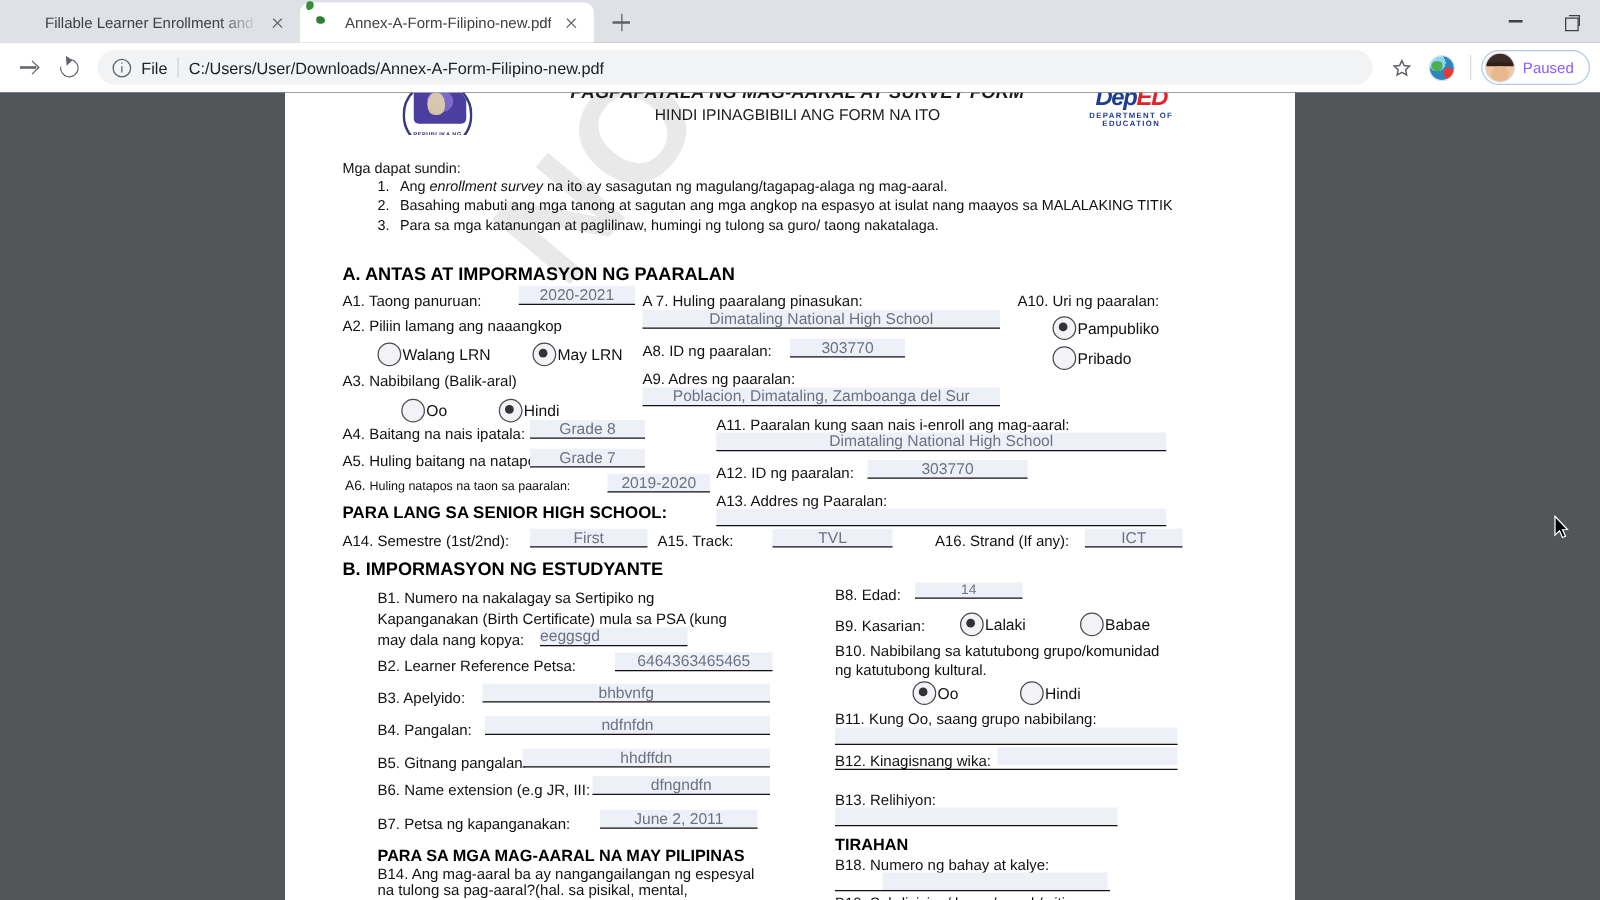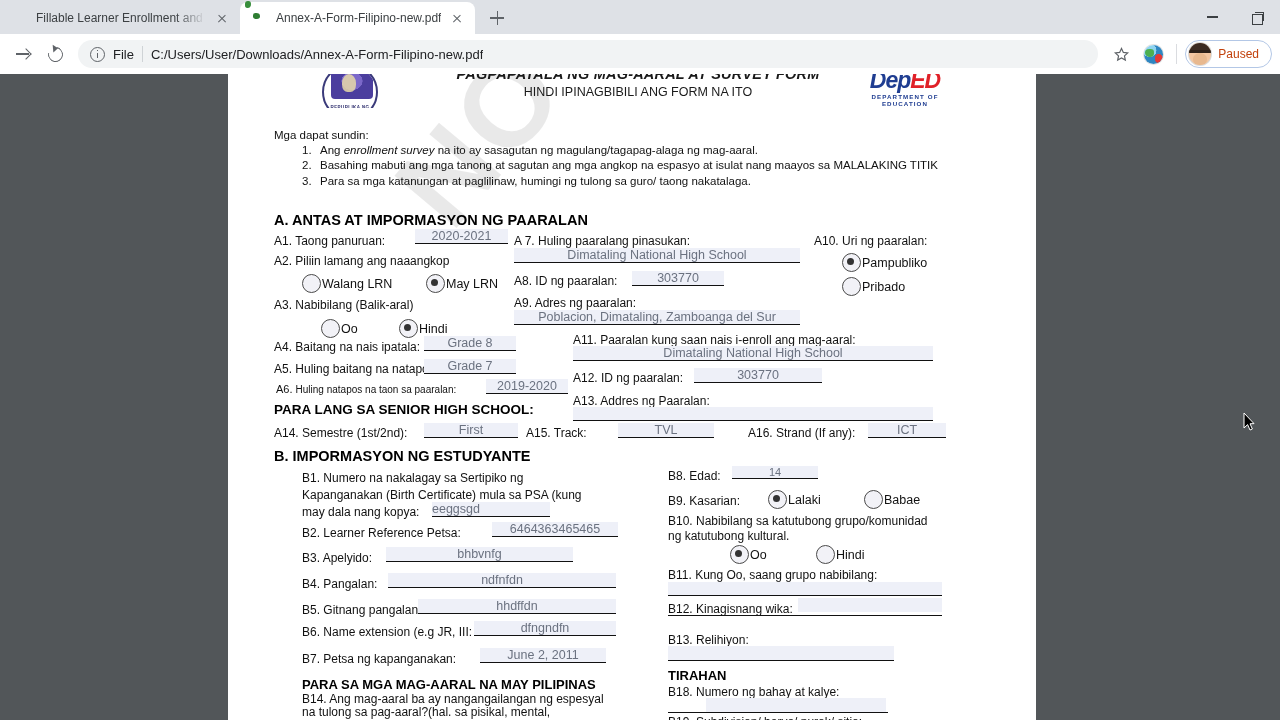--- a/index.html
+++ b/index.html
@@ -144,21 +144,21 @@
     background:#4caf50; border-radius: 50% 40% 45% 55%;
   }
   .ext-icon:after {
     content:""; position:absolute; right:0px; bottom:1px; width:8px; height:9px;
     background:#e53935; border-radius: 45% 55% 50% 50%;
   }
   .tb-sep { width:1px; height:20px; background:#dadce0; margin: 0 6px; }
   .profile-chip {
     height: 28px; border: 1px solid #b3c7e6; border-radius: 14px;
     display: flex; align-items: center; gap: 7px; padding: 0 12px 0 3px;
-    font-size: 12px; color: #c2410c; background: #fff;
+    font-size: 12px; color: #8b5cf6; background: #fff;
   }
   .avatar {
     width: 22px; height: 22px; border-radius: 50%; position: relative;
     background: #f3c7a2; overflow: hidden; box-shadow: 0 0 0 1px rgba(0,0,0,.15);
   }
   .avatar .hat {
     position:absolute; left:-1px; top:0px; width:24px; height:9px;
     background:#3b2b22; border-radius: 9px 9px 3px 3px;
   }
   .avatar .brim {
@@ -219,21 +219,21 @@
   .doc-title {
     font-size: 14.5px; font-weight: 700; font-style: italic; color: #1a1a1a;
     letter-spacing: .2px;
   }
   .doc-subtitle { font-size: 12.5px; color: #1a1a1a; margin-top: 3px; }
 
   .deped {
     position: absolute; left: 622px; top: -5px; width: 110px; text-align:center;
   }
   .deped-word {
-    font-size: 23px; font-weight: 800; font-style: italic; letter-spacing: -1px;
+    font-size: 19px; font-weight: 800; font-style: italic; letter-spacing: -1px;
     line-height: 1;
   }
   .deped-word .b { color: #1f3d91; }
   .deped-word .r { color: #e02128; }
   .deped-sub {
     font-size: 6.2px; font-weight: 700; color: #1f3d91; letter-spacing: 1.1px;
     margin-top: 1px;
   }
 
   
@@ -468,21 +468,21 @@
 
           <div class="abs nowrap" style="left:74px; top:397px;">B1. Numero na nakalagay sa Sertipiko ng</div>
           <div class="abs nowrap" style="left:74px; top:414px;">Kapanganakan (Birth Certificate) mula sa PSA (kung</div>
           <div class="abs nowrap" style="left:74px; top:431px;">may dala nang kopya:</div>
           <div class="abs fld-val ul" style="left:204px; top:428px; width:118px; text-align:left;">eeggsgd</div>
 
           <div class="abs nowrap" style="left:74px; top:452px;">B2. Learner Reference Petsa:</div>
           <div class="abs fld-val ul" style="left:264px; top:448px; width:126px;">6464363465465</div>
 
           <div class="abs nowrap" style="left:74px; top:477px;">B3. Apelyido:</div>
-          <div class="abs fld-val ul" style="left:158px; top:473px; width:187px;">bhbvnfg</div>
+          <div class="abs fld-val ul" style="left:158px; top:473px; width:230px;">bhbvnfg</div>
 
           <div class="abs nowrap" style="left:74px; top:503px;">B4. Pangalan:</div>
           <div class="abs fld-val ul" style="left:160px; top:499px; width:228px;">ndfnfdn</div>
 
           <div class="abs nowrap" style="left:74px; top:529px;">B5. Gitnang pangalan:</div>
           <div class="abs fld-val ul" style="left:190px; top:525px; width:198px;">hhdffdn</div>
 
           <div class="abs nowrap" style="left:74px; top:551px;">B6. Name extension (e.g JR, III:</div>
           <div class="abs fld-val ul" style="left:246px; top:547px; width:142px;">dfngndfn</div>
 

